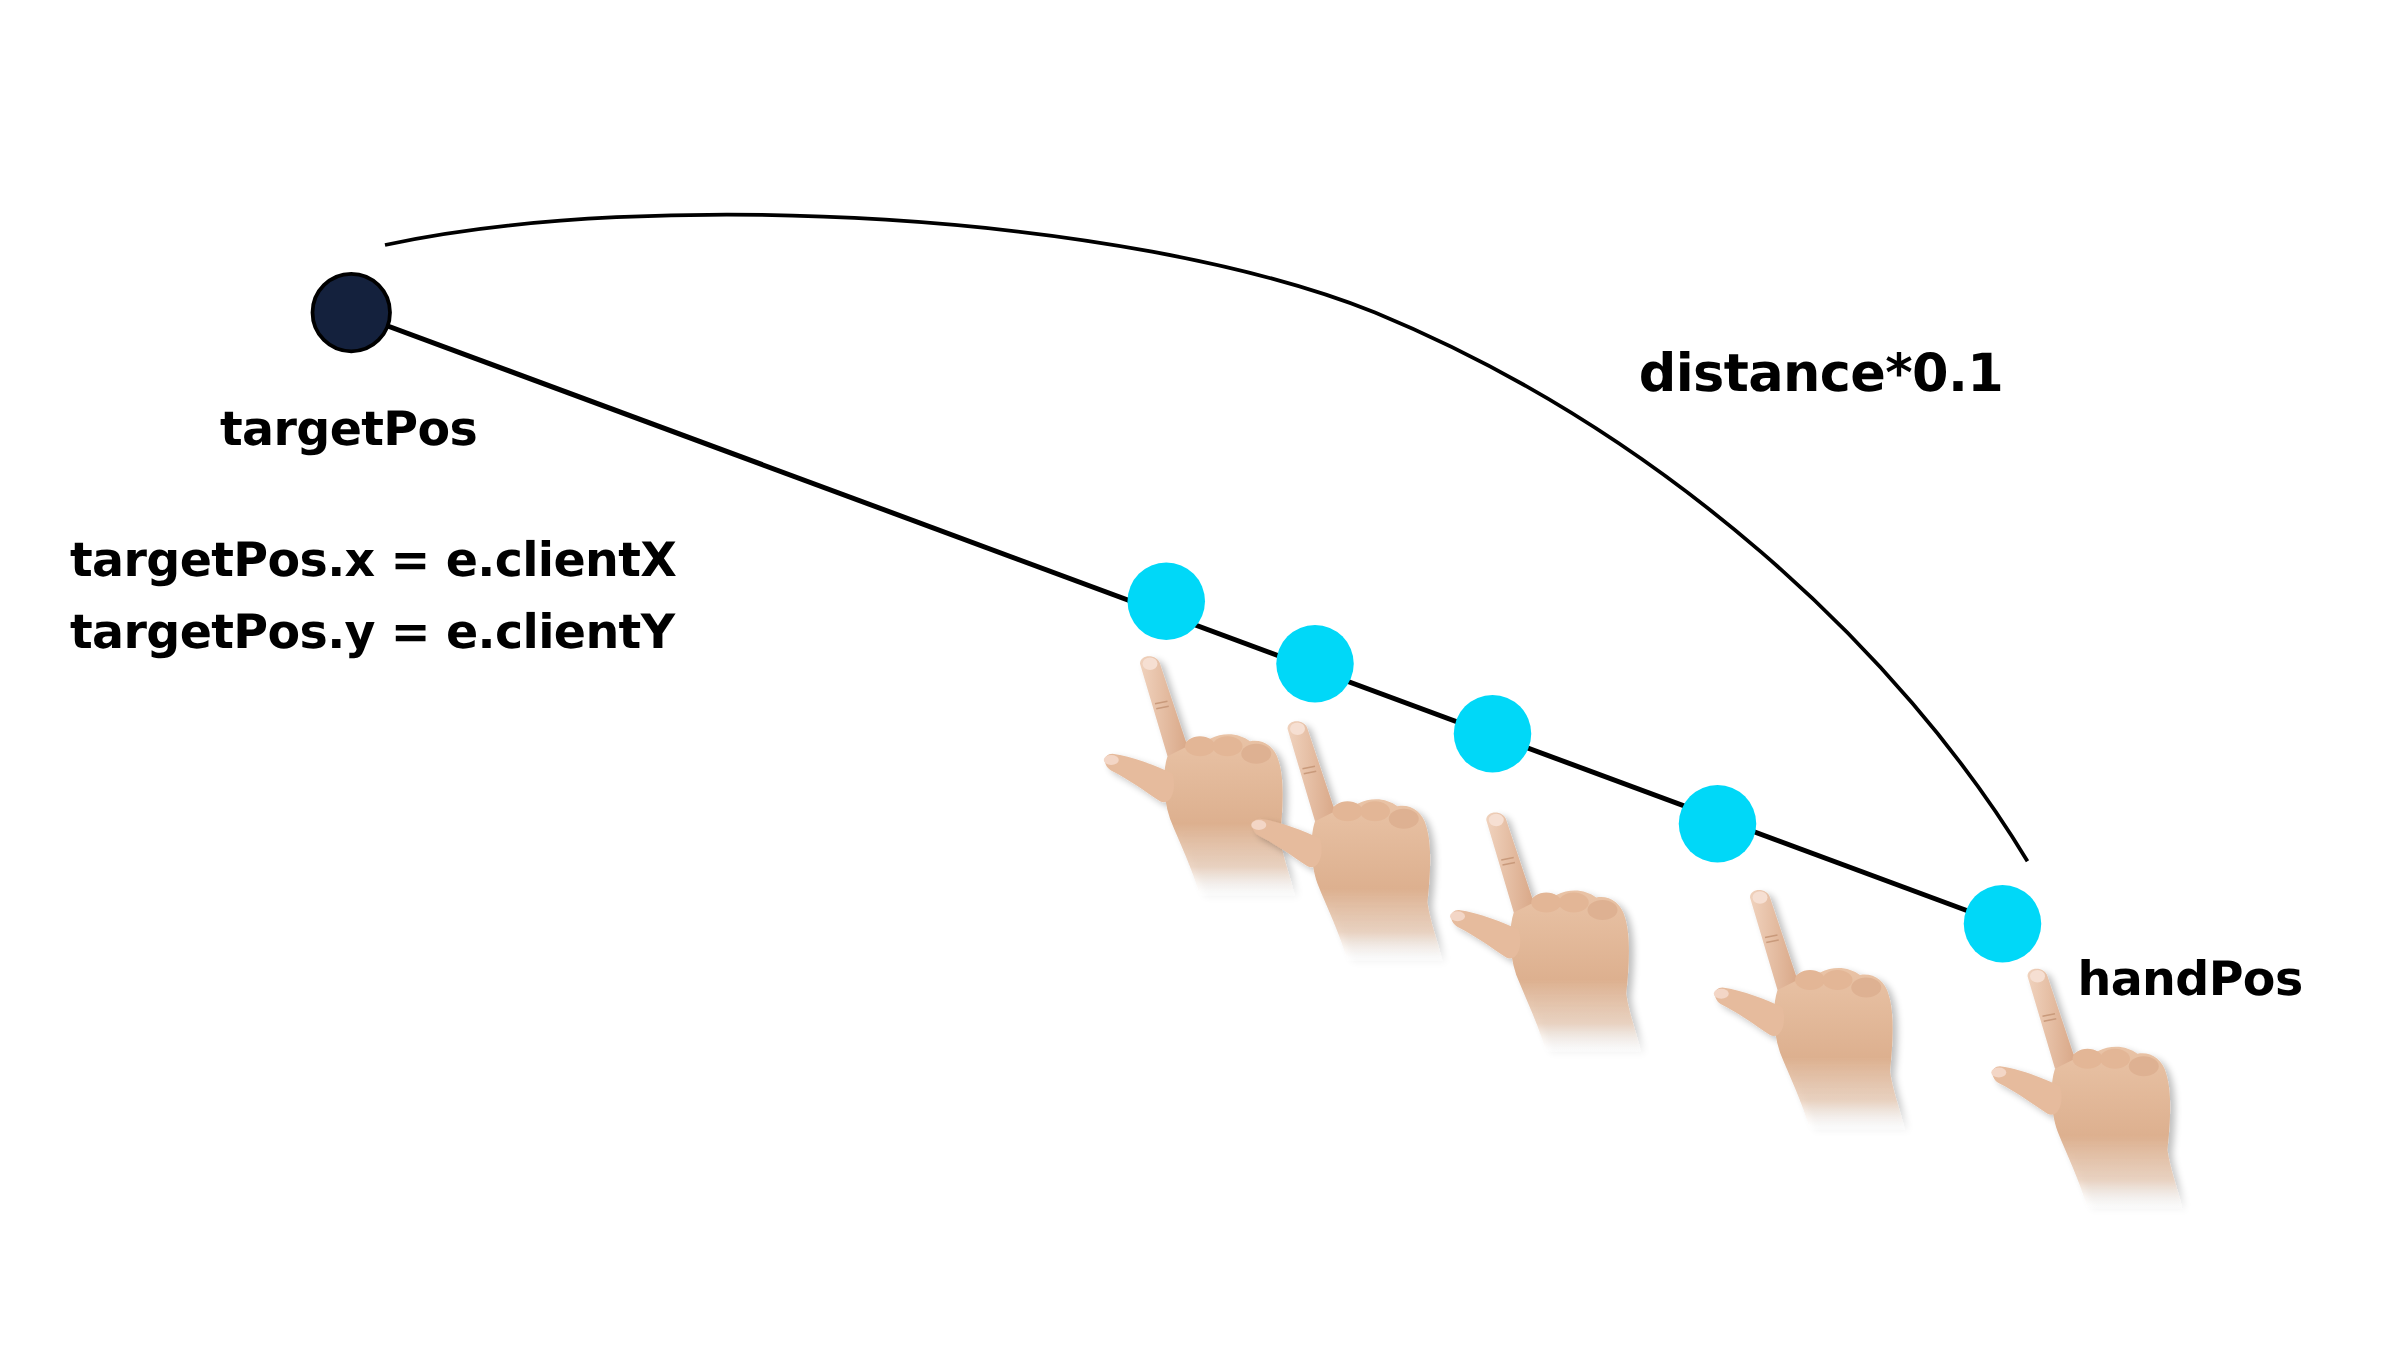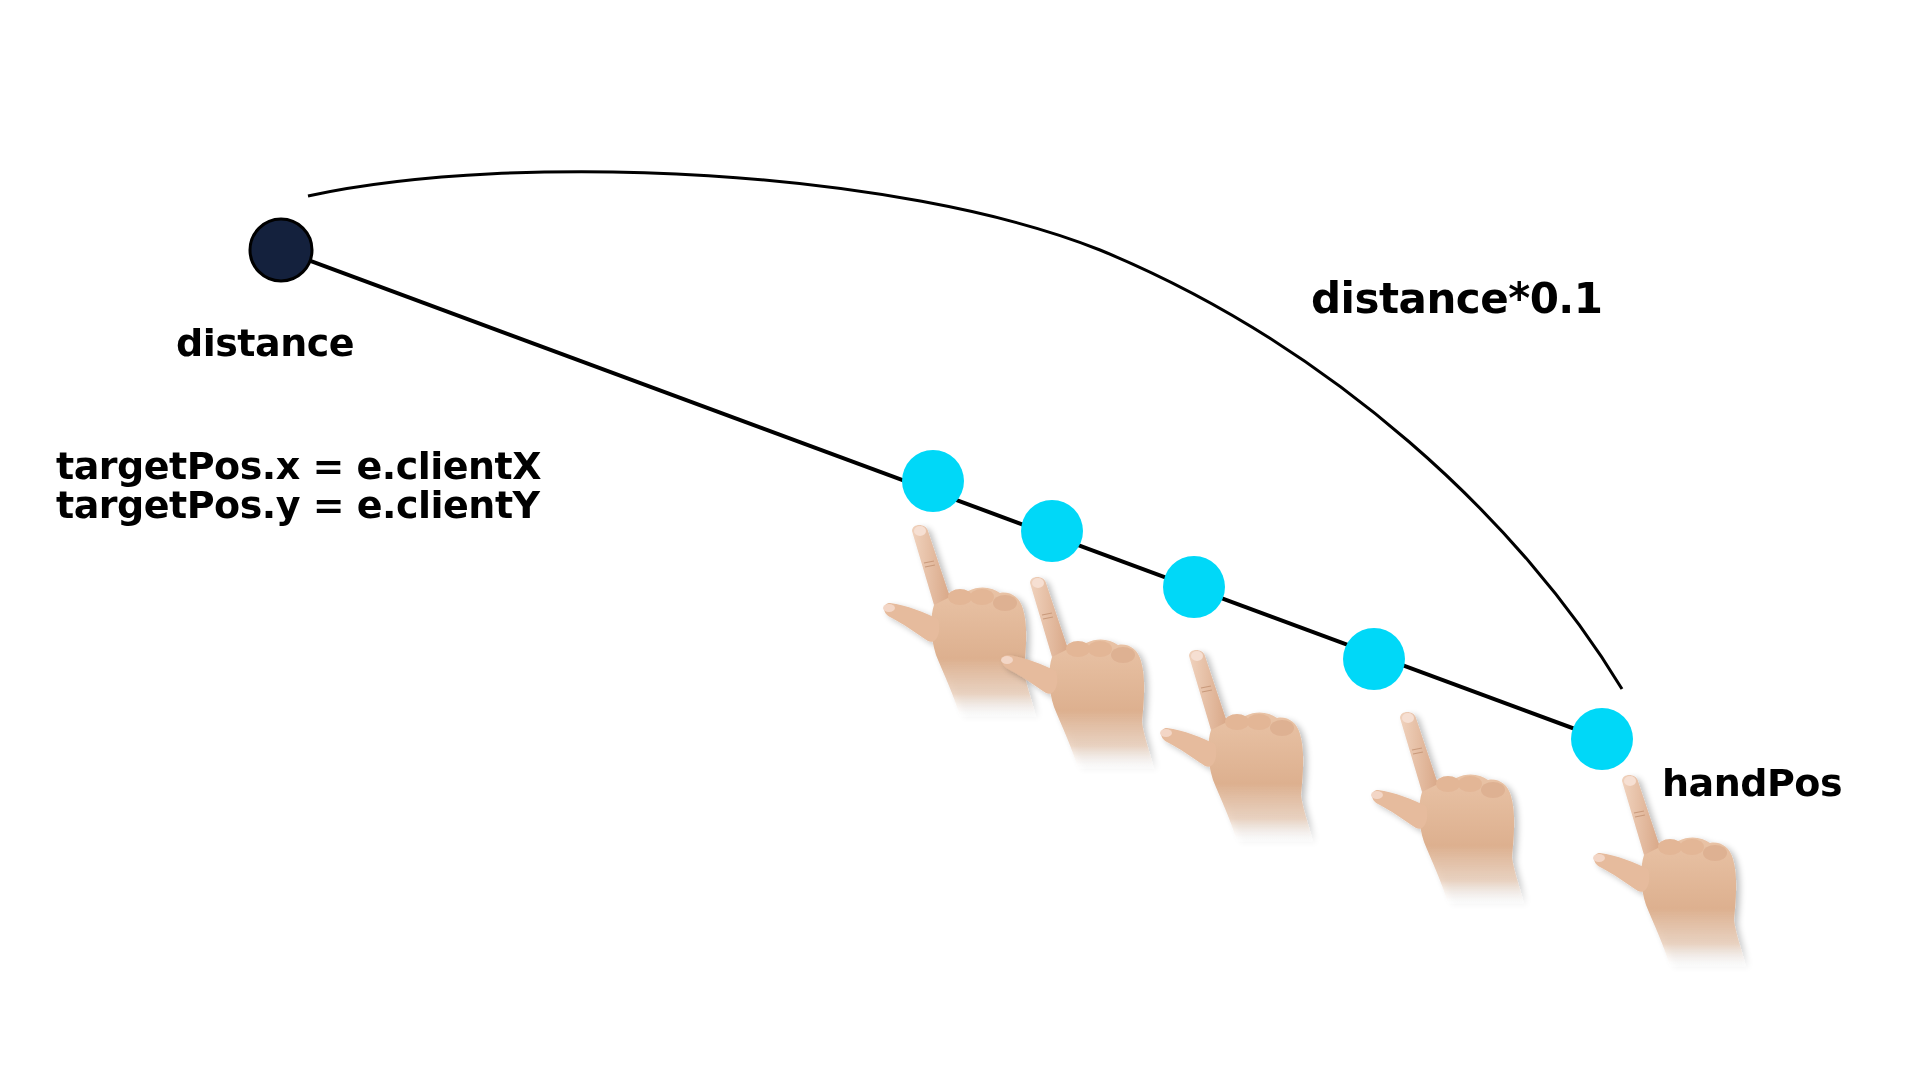--- a/index.html
+++ b/index.html
@@ -2,21 +2,21 @@
 <html><head>
 <meta charset="utf-8">
 <style>
   html, body { margin: 0; padding: 0; background: #ffffff; }
   body { width: 1920px; height: 1080px; position: relative; overflow: hidden;
          font-family: "DejaVu Sans", "Liberation Sans", sans-serif; }
   #canvas { position: absolute; left: 0; top: 0; width: 1920px; height: 1080px; }
   .label { position: absolute; font-weight: bold; color: #000; white-space: nowrap;
            letter-spacing: -0.5px; line-height: 1; }
   #lbl-target { left: 176px; top: 324px; font-size: 38px; }
-  #lbl-eq-x  { left: 56px; top: 447px; font-size: 38px; }
+  #lbl-eq-x  { left: 56px; top: 429px; font-size: 38px; }
   #lbl-eq-y  { left: 56px; top: 486px; font-size: 38px; }
   #lbl-dist  { left: 1280px; top: 278px; font-size: 42px; margin-left: 31px; }
   #lbl-hand  { left: 1662px; top: 764px; font-size: 38px; }
 </style>
 </head>
 <body>
 
 <svg id="canvas" xmlns="http://www.w3.org/2000/svg" width="1920" height="1080" viewBox="0 0 1920 1080">
   <defs>
     <linearGradient id="skinGrad" x1="0" y1="0" x2="0" y2="1">
@@ -75,17 +75,17 @@
 
   <circle cx="281" cy="250" r="31" fill="#14213d" stroke="#000000" stroke-width="3"></circle>
 
   <circle cx="933" cy="481" r="31" fill="#00d8f8"></circle>
   <circle cx="1052" cy="531" r="31" fill="#00d8f8"></circle>
   <circle cx="1194" cy="587" r="31" fill="#00d8f8"></circle>
   <circle cx="1374" cy="659" r="31" fill="#00d8f8"></circle>
   <circle cx="1602" cy="739" r="31" fill="#00d8f8"></circle>
 </svg>
 
-<div id="lbl-target" class="label">distance</div>
+<div id="lbl-target" class="label">targetPos</div>
 <div id="lbl-eq-x" class="label">targetPos.x = e.clientX</div>
 <div id="lbl-eq-y" class="label">targetPos.y = e.clientY</div>
 <div id="lbl-dist" class="label">distance*0.1</div>
 <div id="lbl-hand" class="label">handPos</div>
 
 </body></html>

